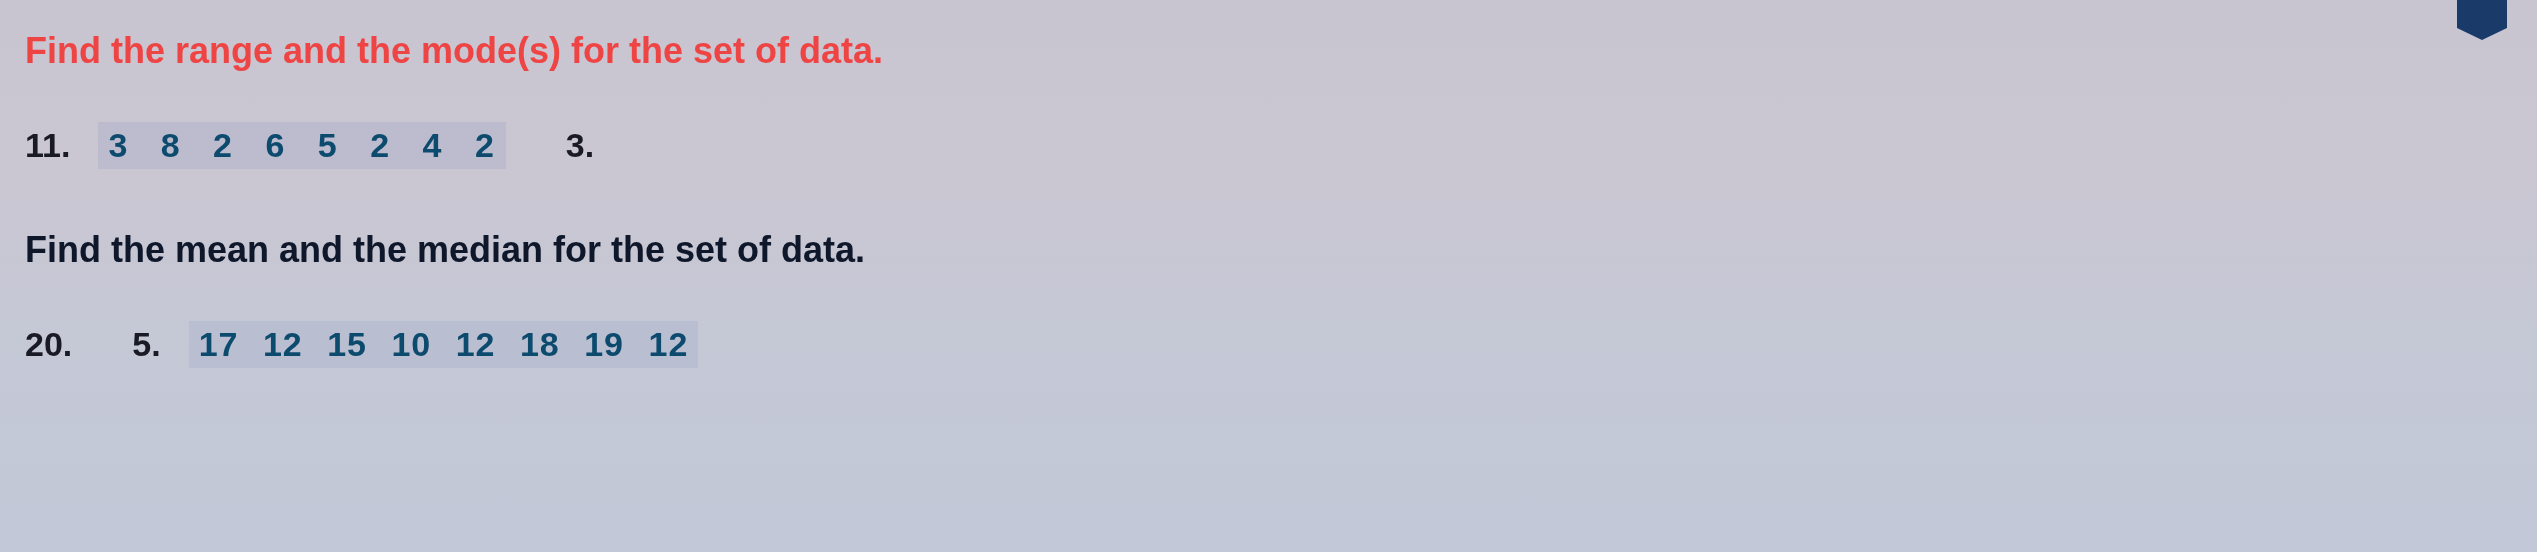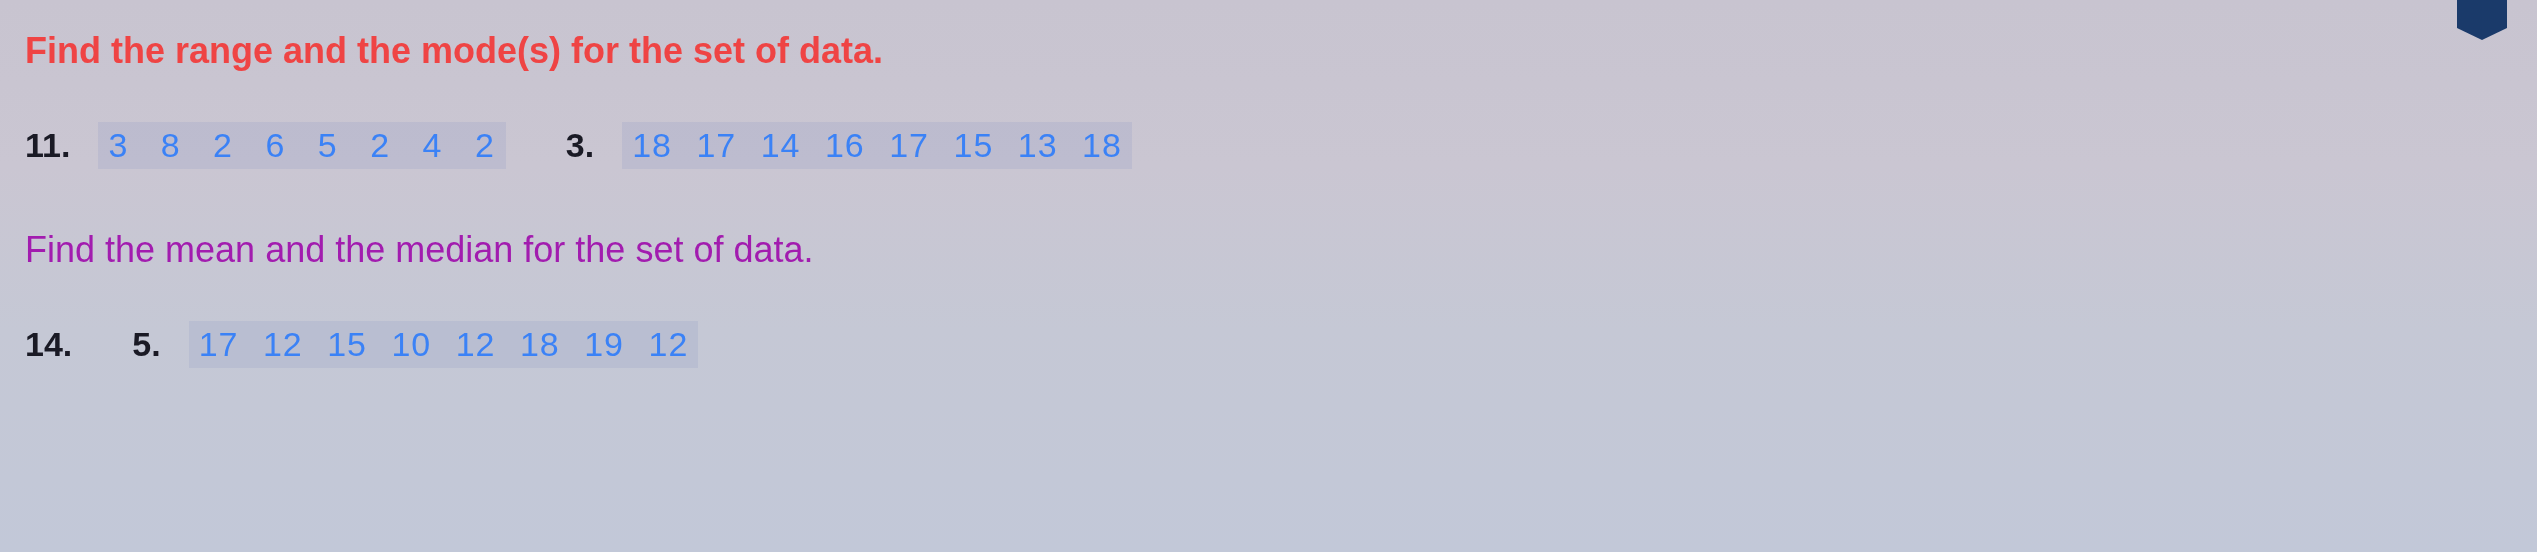--- a/index.html
+++ b/index.html
@@ -39,41 +39,41 @@
     }
     
     .problem-number {
       font-size: 34px;
       font-weight: bold;
       color: #1a1a25;
     }
     
     .data-set {
       font-size: 34px;
-      font-weight: normal;
+      font-weight: bold;
       letter-spacing: 2px;
       background: rgba(150, 160, 200, 0.25);
       padding: 4px 10px;
-      color: #3b82f6;
+      color: #0c4a6e;
     }
     
     .data-set.wide {
       letter-spacing: 1px;
       word-spacing: 14px;
     }
     
     .data-set.single {
       word-spacing: 20px;
     }
     
     .instruction2 {
       font-size: 36px;
-      font-weight: normal;
+      font-weight: bold;
       margin-bottom: 50px;
-      color: #a21caf;
+      color: #0f172a;
     }
     
     .bookmark {
       position: absolute;
       top: 0;
       right: 30px;
       width: 50px;
       height: 40px;
       background: #1a3a6a;
       clip-path: polygon(0 0, 100% 0, 100% 70%, 50% 100%, 0 70%);
@@ -86,27 +86,26 @@
 
 <div class="instruction">Find the range and the mode(s) for the set of data.</div>
 
 <div class="problems-row">
   <div class="problem">
     <span class="problem-number">11.</span>
     <span class="data-set single">3  8  2  6  5  2  4  2</span>
   </div>
   <div class="problem">
     <span class="problem-number">3.</span>
-    <span class="data-set wide">18  17  14  16  17  15  13  18</span>
   </div>
 </div>
 
 <div class="instruction2">Find the mean and the median for the set of data.</div>
 
 <div class="problems-row">
   <div class="problem">
-    <span class="problem-number">14.</span>
+    <span class="problem-number">20.</span>
   </div>
   <div class="problem">
     <span class="problem-number">5.</span>
     <span class="data-set wide">17  12  15  10  12  18  19  12</span>
   </div>
 </div>
 
 </body></html>

